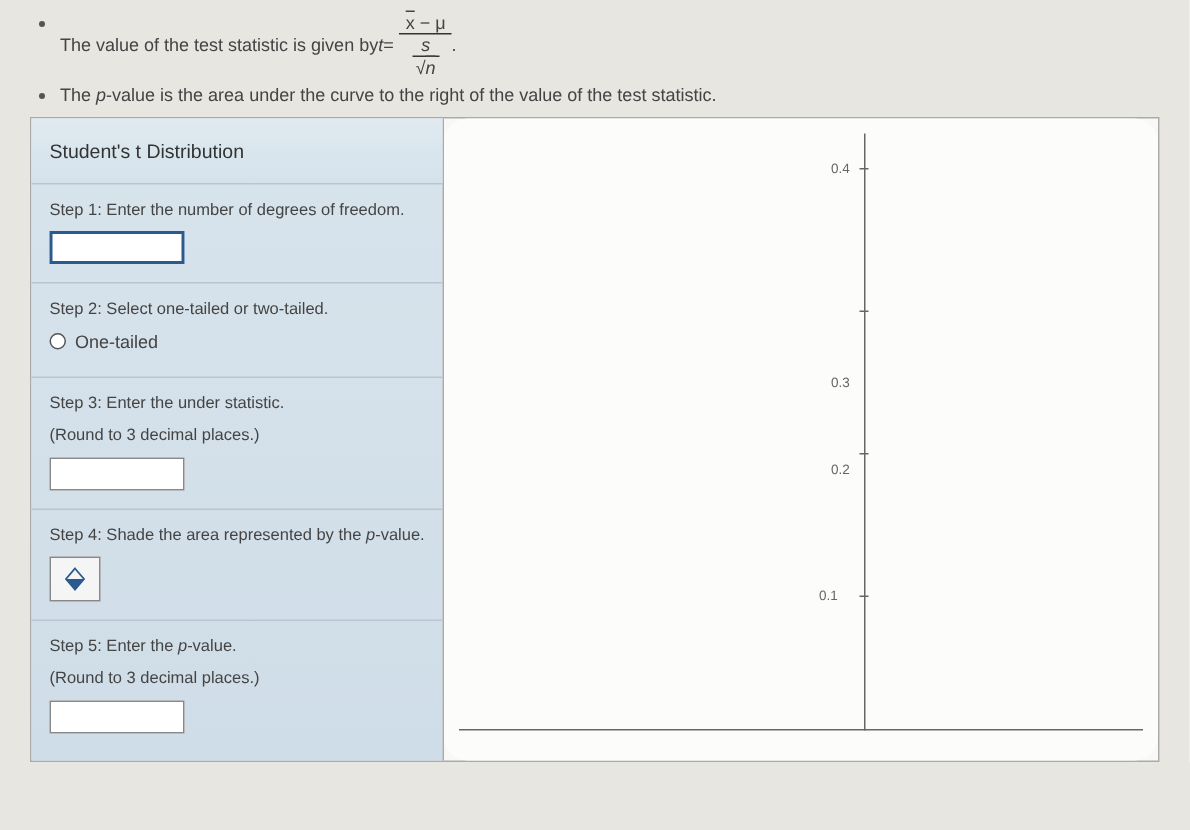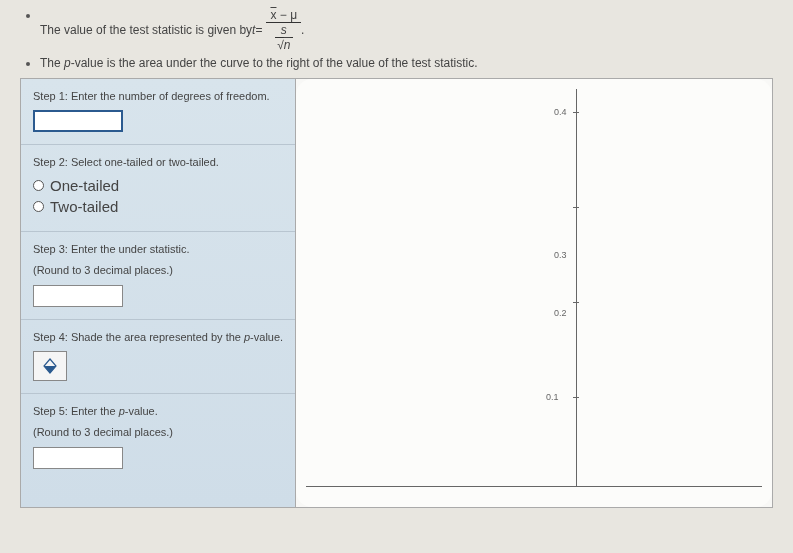--- a/index.html
+++ b/index.html
@@ -15,21 +15,21 @@
 .ital { font-style: italic; }
 .tool-container { border: 1px solid #aaa; background: #f8f8f6; margin-top: 8px; display: flex; height: 430px; }
 .sidebar { width: 275px; background: linear-gradient(to bottom, #d8e4ec, #cfdde8); border-right: 1px solid #aaa; padding: 0; }
 .sidebar-header { background: linear-gradient(to bottom, #e0eaf0, #d4e2ec); padding: 14px 12px; border-bottom: 1px solid #b8c5d0; font-size: 13px; color: #333; }
 .step-block { padding: 10px 5px 12px 12px; border-bottom: 1px solid #b8c5d0; }
 .step-label { font-size: 11px; color: #444; margin-bottom: 6px; line-height: 1.4; }
 .text-input { width: 90px; height: 22px; border: 2px solid #2b5a8f; background: #fff; padding: 2px 4px; font-size: 11px; }
 .text-input.plain { border: 1px solid #888; }
 .radio-row { display: flex; align-items: center; margin: 4px 0; }
 .radio-circle { width: 11px; height: 11px; border: 1.5px solid #555; border-radius: 50%; margin-right: 6px; background: #fff; }
-.radio-label { font-size: 15px; color: #444; }
+.radio-label { font-size: 12px; color: #444; }
 .shade-btn { width: 34px; height: 30px; border: 1px solid #888; background: #f5f5f5; display: flex; align-items: center; justify-content: center; }
 .chart-area { flex: 1; position: relative; background: #fcfcfa; border-radius: 16px; }
 .y-axis { position: absolute; left: 280px; top: 10px; bottom: 20px; width: 1px; background: #666; }
 .x-axis { position: absolute; left: 10px; right: 10px; bottom: 20px; height: 1px; background: #666; }
 .tick { position: absolute; font-size: 9px; color: #666; }
 .tick-mark { position: absolute; width: 6px; height: 1px; background: #666; }
 </style>
 </head>
 <body>
 
@@ -56,35 +56,32 @@
     <li class="bullet-item">
       <span class="bullet-dot"></span>
       <span>
         <span>The </span><span class="ital">p</span><span>-value is the area under the curve to the right of the value of the test statistic.</span>
       </span>
     </li>
   </ul>
 
   <div class="tool-container">
     <div class="sidebar">
+      <div class="sidebar-header">Student's t Distribution</div>
 
       <div class="step-block">
         <div class="step-label">Step 1: Enter the number of degrees of freedom.</div>
         <input type="text" class="text-input" value="" style="">
       </div>
 
       <div class="step-block">
         <div class="step-label">Step 2: Select one-tailed or two-tailed.</div>
         <div class="radio-row">
           <span class="radio-circle"></span>
           <span class="radio-label">One-tailed</span>
-        </div>
-        <div class="radio-row">
-          <span class="radio-circle"></span>
-          <span class="radio-label">Two-tailed</span>
         </div>
       </div>
 
       <div class="step-block">
         <div class="step-label">Step 3: Enter the under statistic.</div>
         <div class="step-label">(Round to 3 decimal places.)</div>
         <input type="text" class="text-input plain" value="" style="">
       </div>
 
       <div class="step-block">

